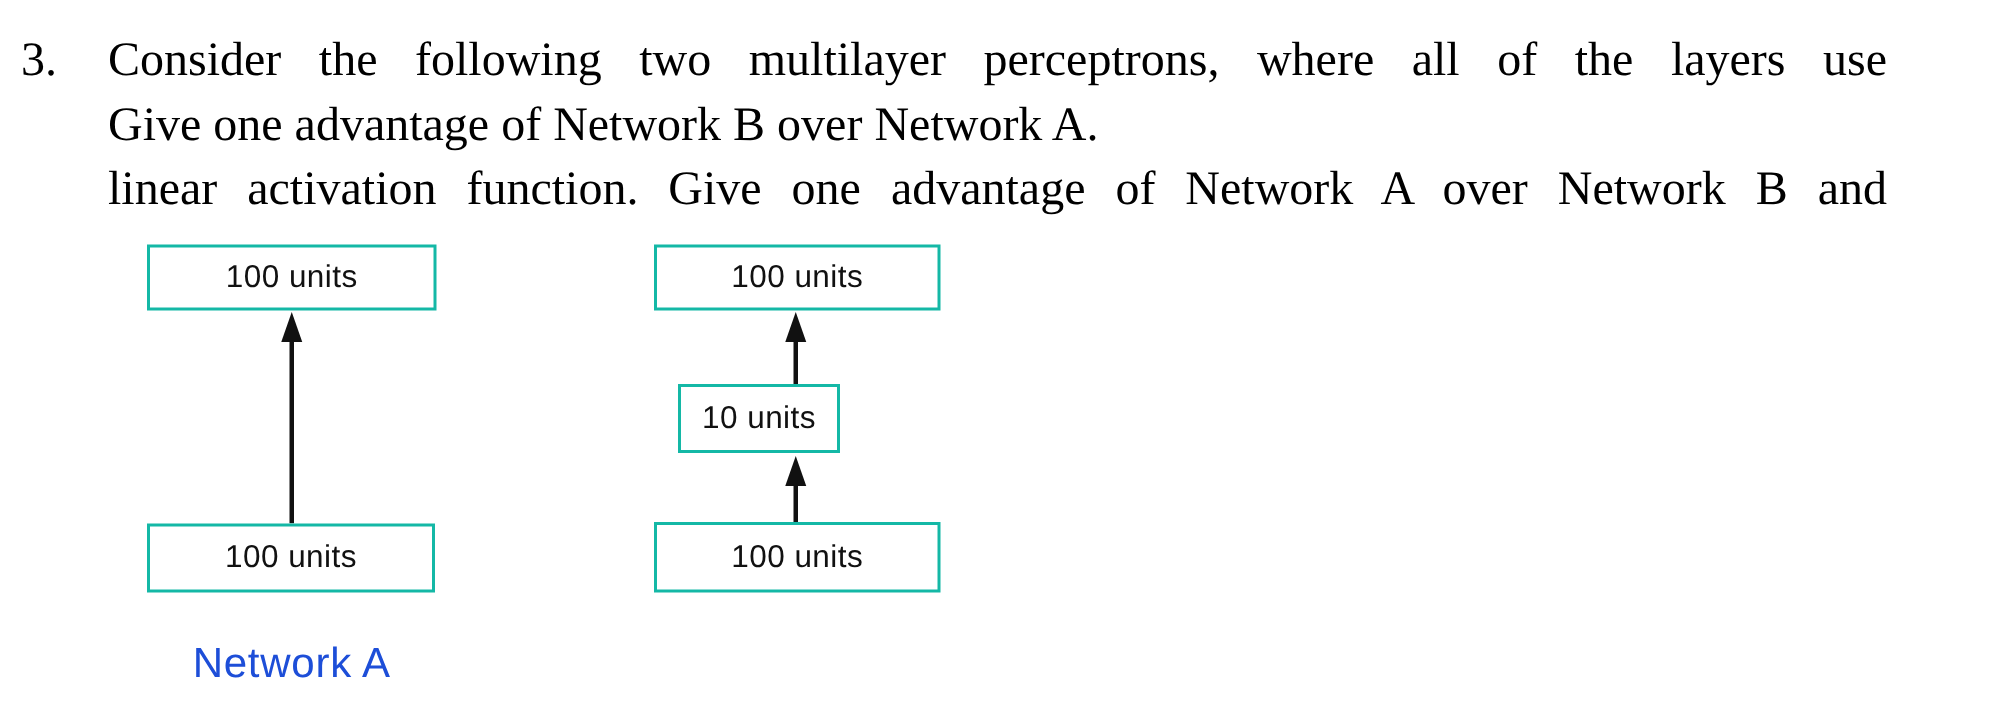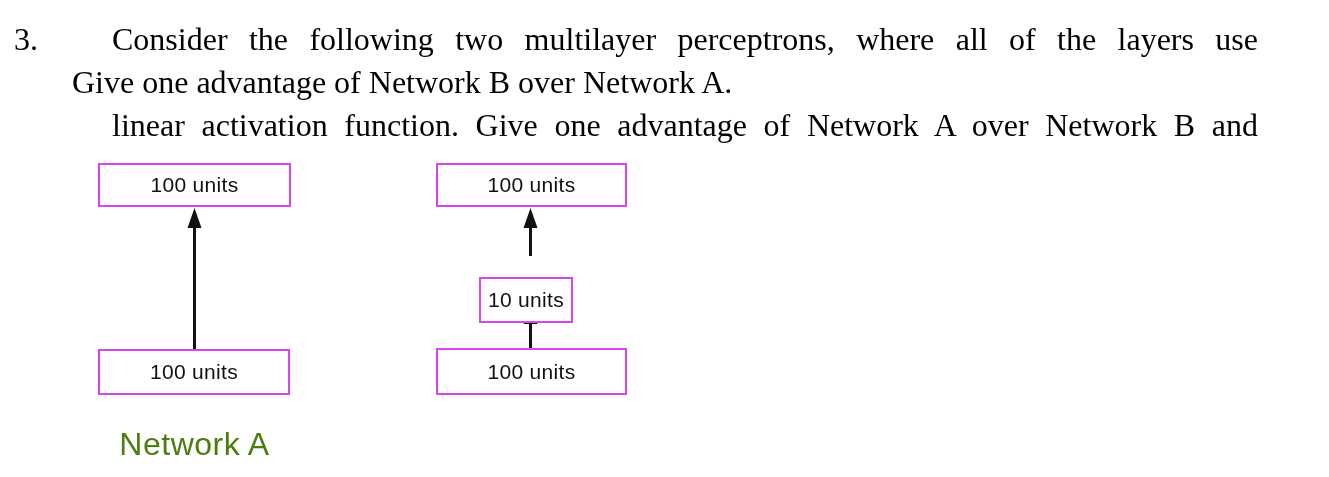--- a/index.html
+++ b/index.html
@@ -31,21 +31,20 @@
     top: 18px;
     width: 1186px;
     font-size: 32px;
     line-height: 43px;
   }
   .qline { white-space: nowrap; }
   .qline.just {
     text-align: justify;
     text-align-last: justify;
     white-space: normal;
-    margin-left: 40px;
   }
 
   
   .diagram {
     position: absolute;
     left: 0;
     top: 0;
     width: 1329px;
     height: 477px;
     font-family: "Liberation Sans", sans-serif;
@@ -53,40 +52,40 @@
   }
   .arrows {
     position: absolute;
     left: 0;
     top: 0;
     pointer-events: none;
   }
   .nbox {
     position: absolute;
     box-sizing: border-box;
-    border: 2px solid #d946ef;
+    border: 2px solid #14b8a6;
     background: #ffffff;
     display: flex;
     align-items: center;
     justify-content: center;
     font-size: 21px;
     letter-spacing: 0.3px;
   }
   .box-a-top    { left:  98px; top: 163px; width: 193px; height: 44px; }
   .box-a-bottom { left:  98px; top: 349px; width: 192px; height: 46px; }
   .box-b-top    { left: 436px; top: 163px; width: 191px; height: 44px; }
-  .box-b-mid    { left: 479px; top: 256px; width: 94px; height: 46px; margin-top: 21px; }
+  .box-b-mid    { left: 452px; top: 256px; width: 108px; height: 46px; }
   .box-b-bottom { left: 436px; top: 348px; width: 191px; height: 47px; }
 
   .nlabel {
     position: absolute;
     top: 426px;
-    font-size: 32px;
+    font-size: 28px;
     text-align: center;
-    color: #4d7c0f;
+    color: #1d4ed8;
     letter-spacing: 0.5px;
   }
   .label-a { left:  98px; width: 193px; }
   .label-b { left: 436px; width: 191px; }
 </style>
 </head>
 <body>
 
 <div class="page">
 

